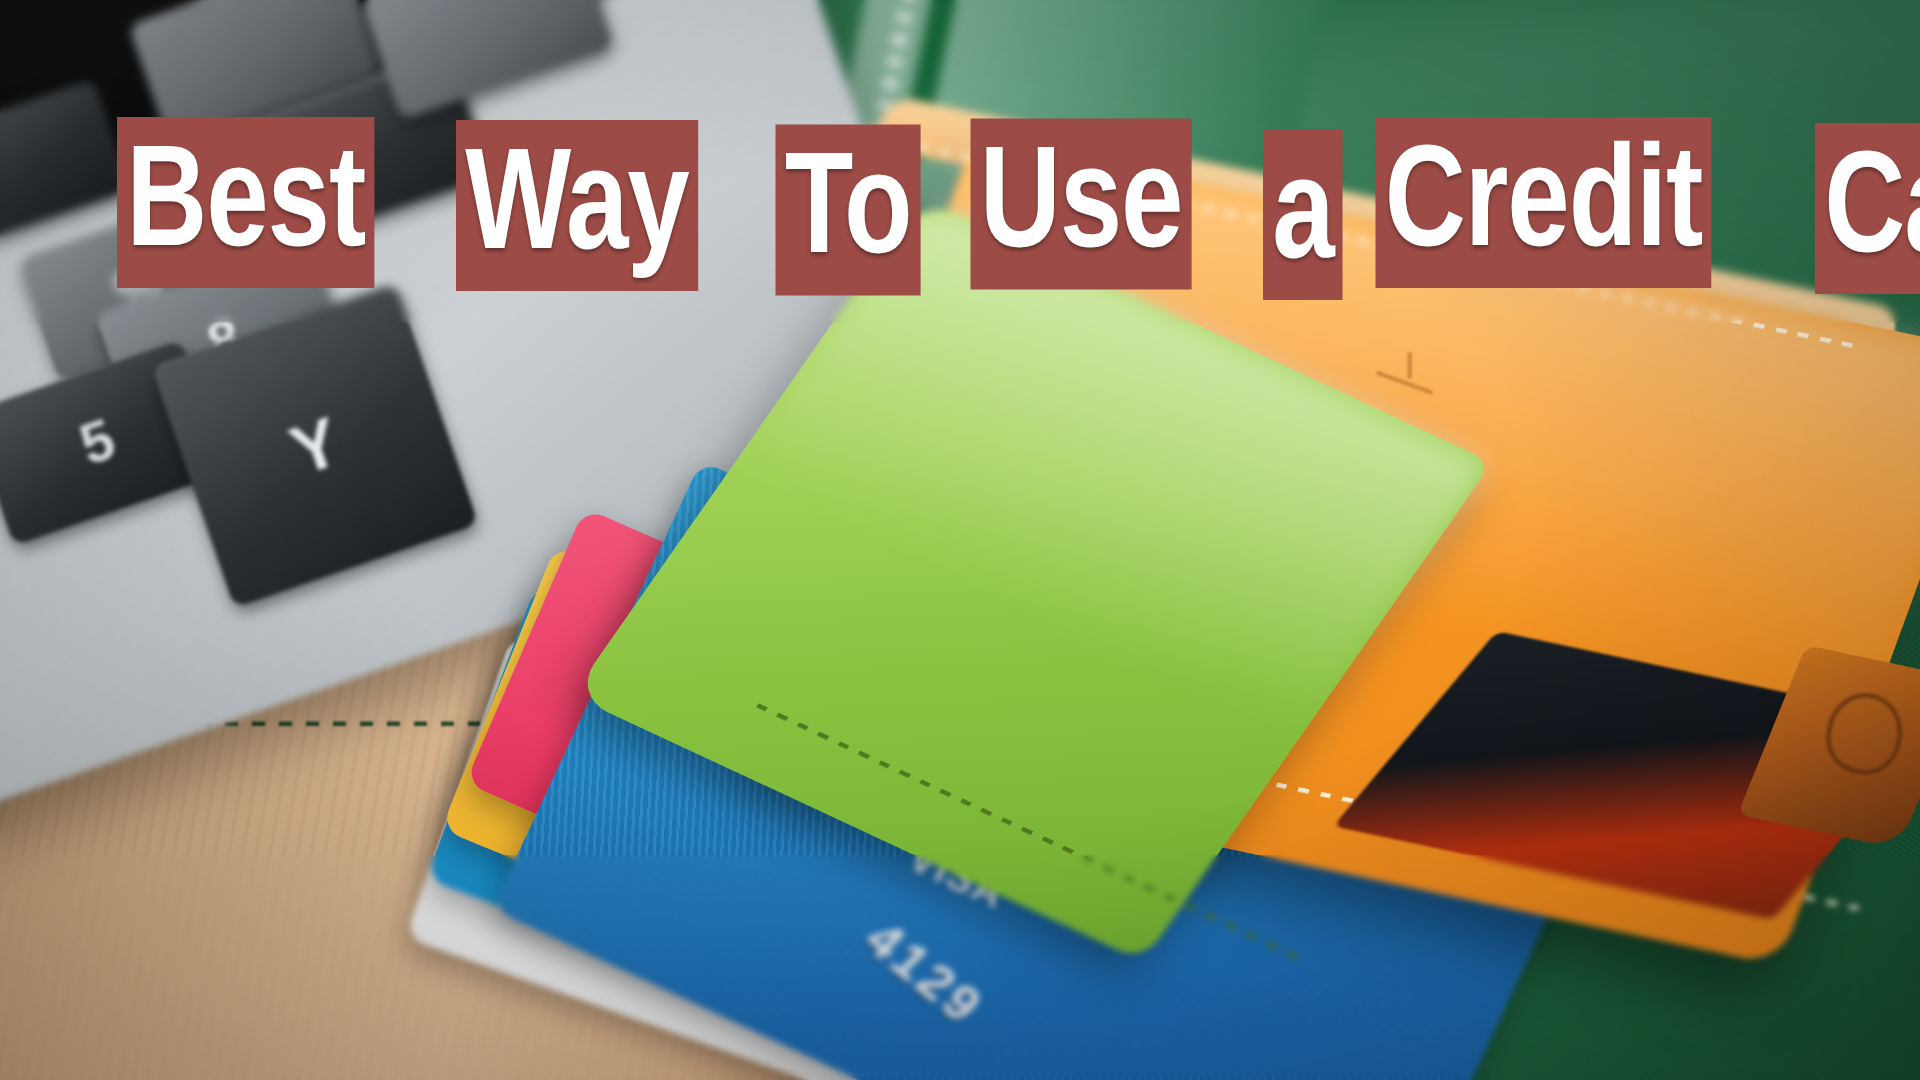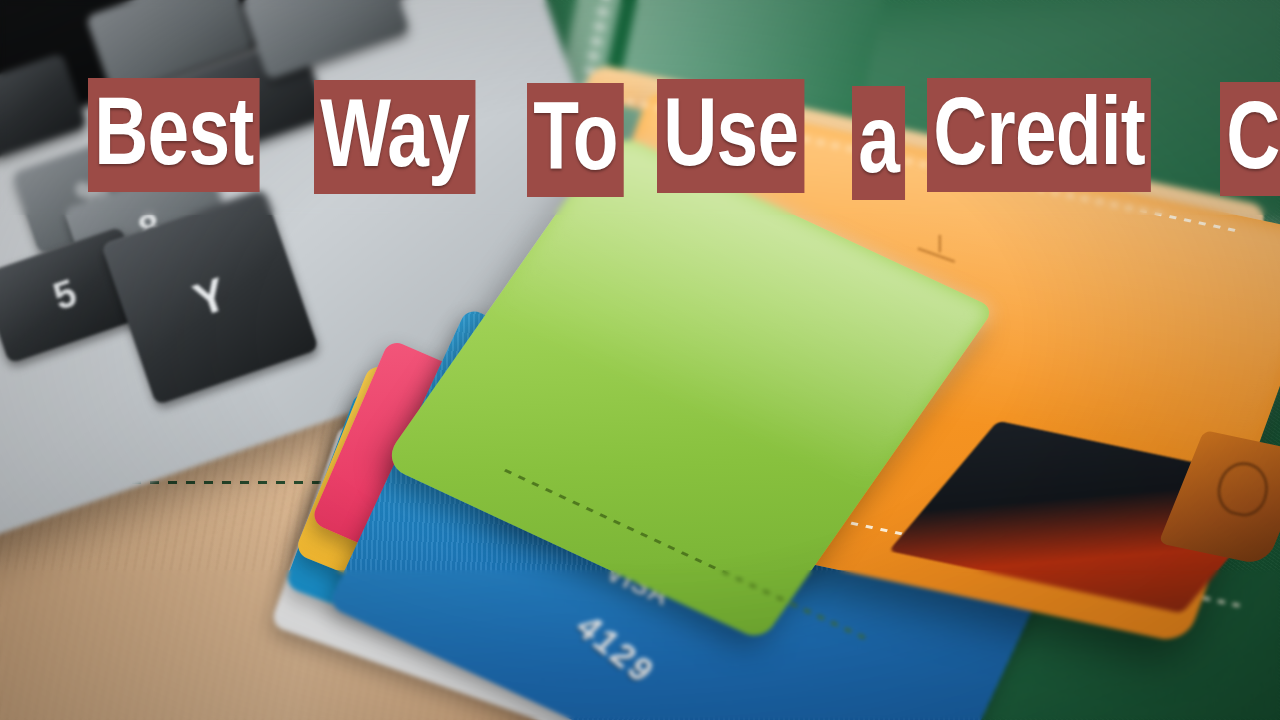--- a/index.html
+++ b/index.html
@@ -323,21 +323,20 @@
     background:radial-gradient(ellipse at 50% 46%, rgba(0,0,0,0) 42%, rgba(0,0,0,.26) 100%);
     pointer-events:none;
   }
 
   
   .title-layer{
     position:absolute;left:0;right:0;top:78px;
     display:flex;flex-wrap:nowrap;align-items:flex-start;
     padding-left:78px;
     gap:0px;
-    margin-left:10px;
   }
   .tword{
     display:inline-block;
     font-family:"Liberation Sans Narrow","Liberation Sans",sans-serif;
     font-weight:900;
     font-size:96px;
     line-height:.98;
     color:#ffffff;
     background:#9c4b46;
     padding:6px 8px 14px 8px;

